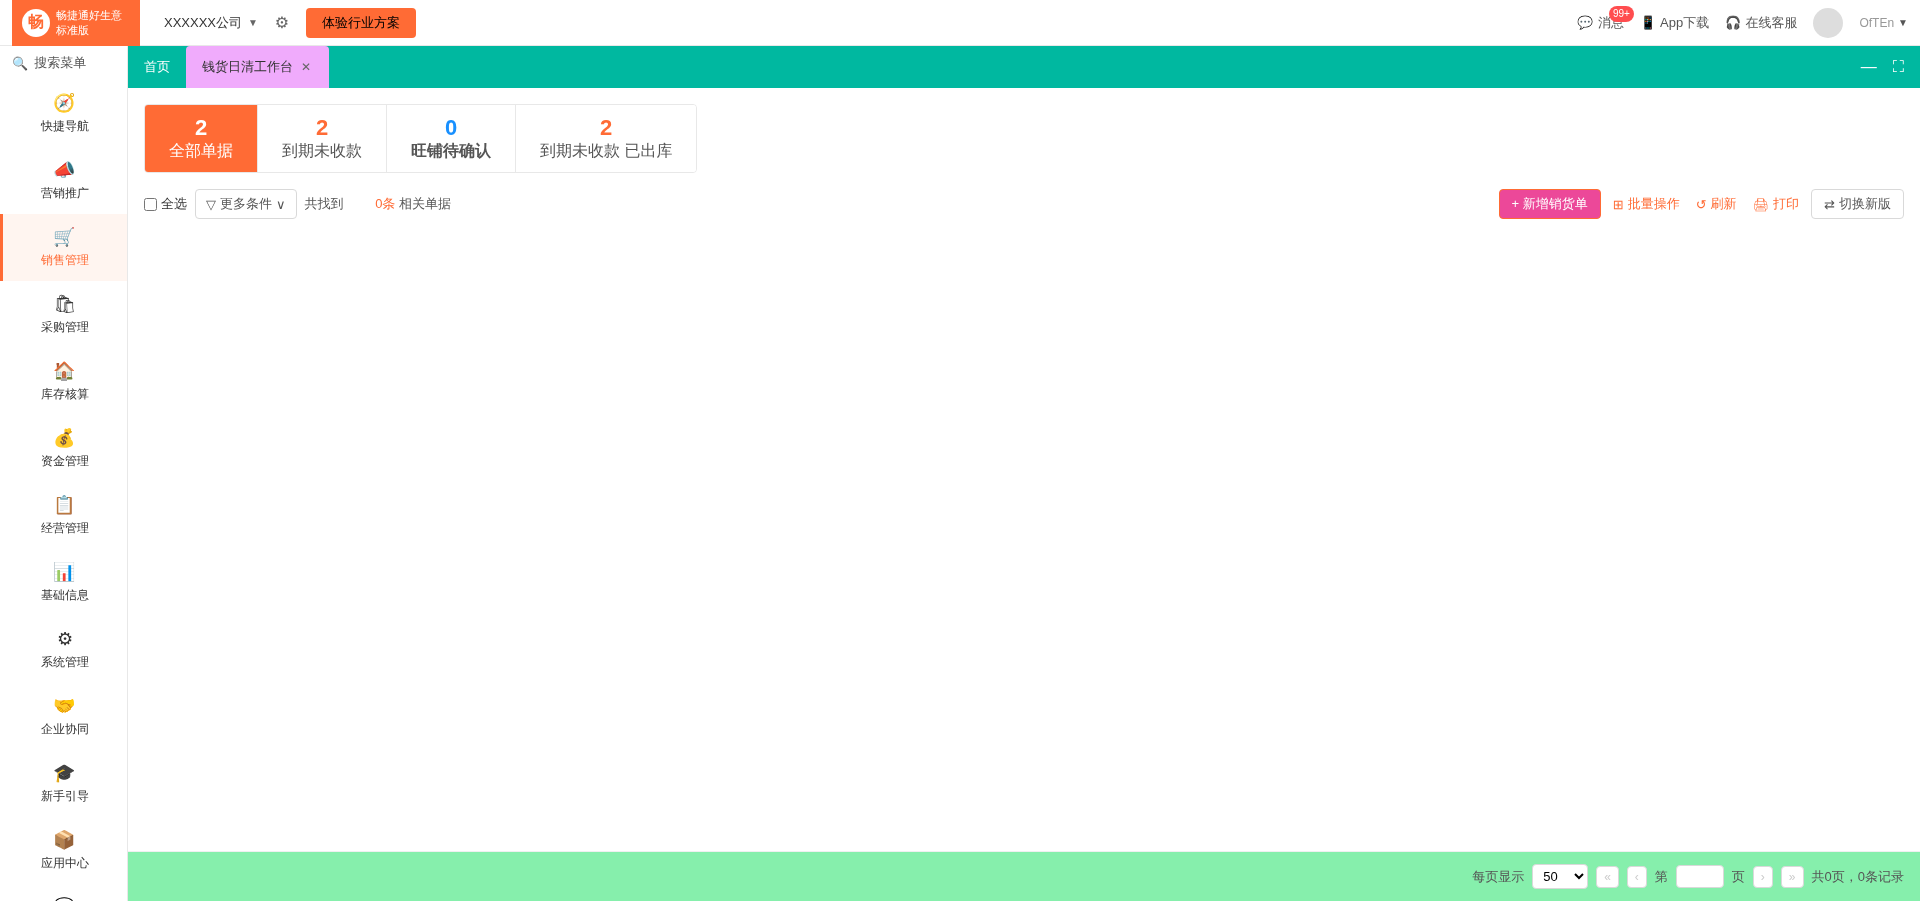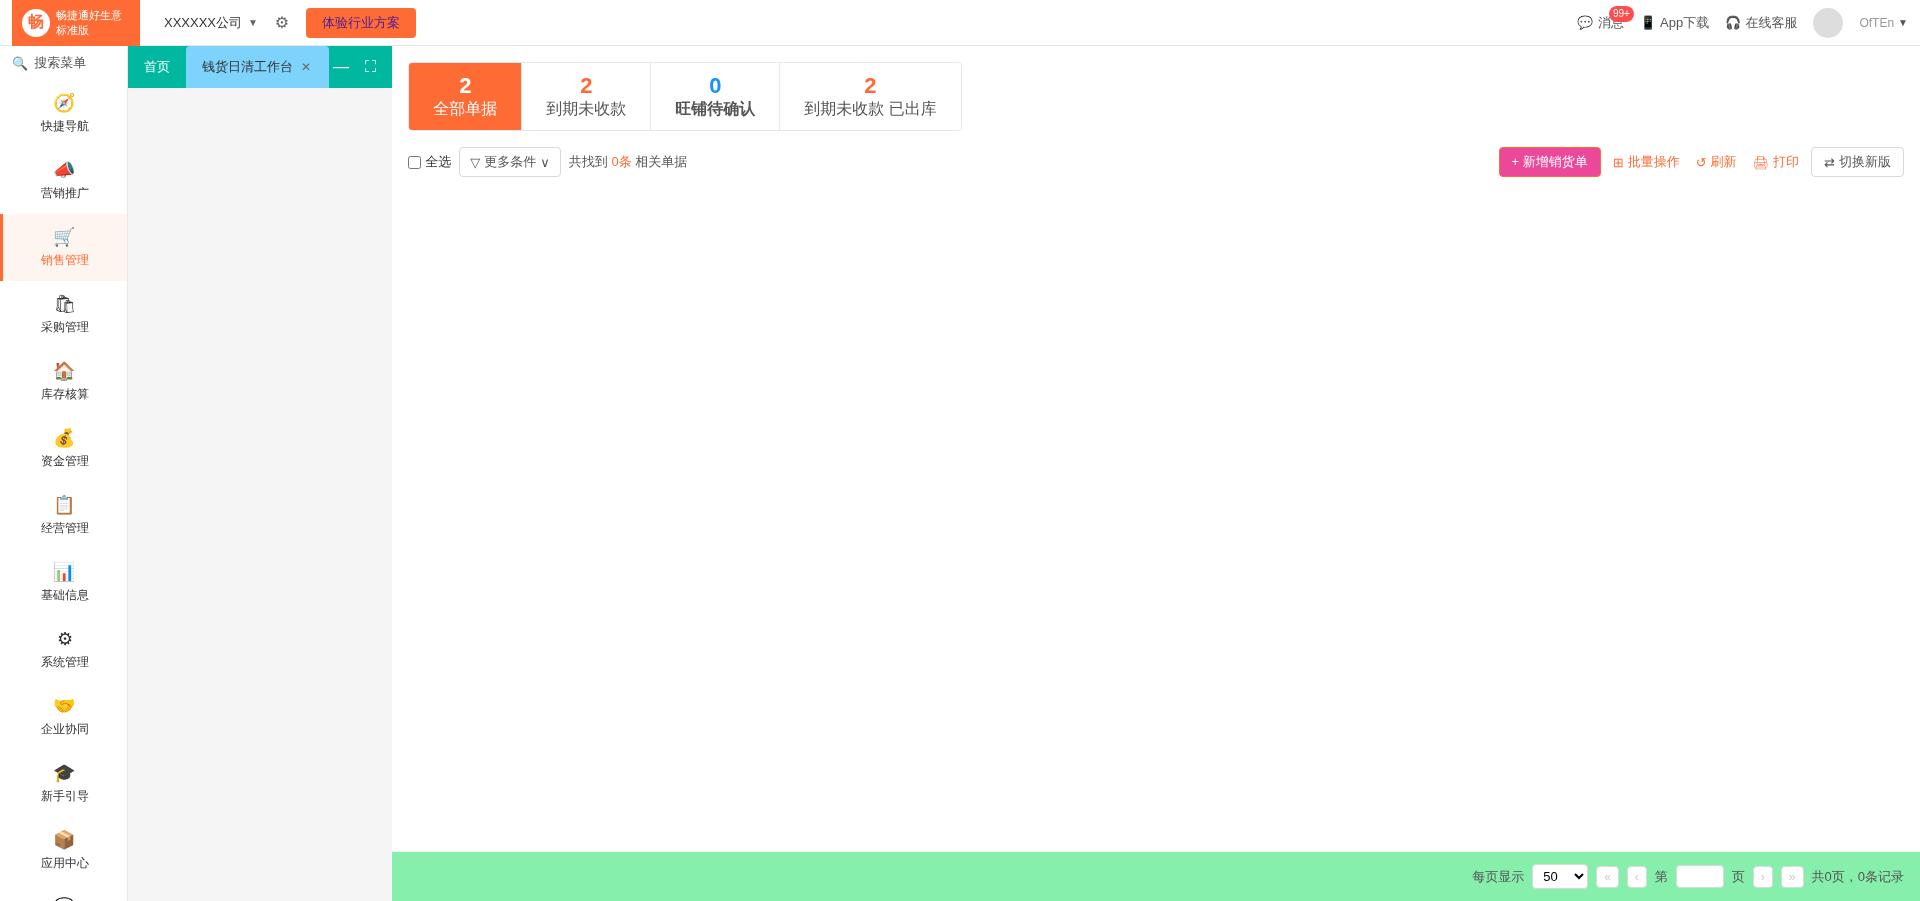--- a/index.html
+++ b/index.html
@@ -25,21 +25,21 @@
       display: flex; align-items: center; gap: 6px; margin-left: 16px;
       cursor: pointer; padding: 4px 8px; border-radius: 4px;
     }
     .company-name { font-size: 13px; color: #333; }
     .chevron-icon { font-size: 10px; color: #666; }
     .settings-icon-btn {
       width: 32px; height: 32px; display: flex; align-items: center; justify-content: center;
       cursor: pointer; border-radius: 4px; color: #666; font-size: 16px;
     }
     .trial-btn {
-      background: #ff6b35; color: #4c1d95; border: none; border-radius: 4px;
+      background: #ff6b35; color: #000000; border: none; border-radius: 4px;
       padding: 6px 16px; font-size: 13px; cursor: pointer; margin-left: 8px;
     }
     .header-right {
       margin-left: auto; display: flex; align-items: center; gap: 16px;
     }
     .header-action {
       display: flex; align-items: center; gap: 4px; cursor: pointer; color: #555; font-size: 13px;
     }
     .badge-wrap { position: relative; }
     .badge {
@@ -67,35 +67,35 @@
     .sidebar-item.active { background: #fff5f0; border-left-color: #ff6b35; color: #ff6b35; }
     .sidebar-item .icon { font-size: 18px; }
     .sidebar-item .label { font-size: 12px; }
     .sidebar-search {
       display: flex; align-items: center; padding: 8px 12px; gap: 6px;
       cursor: pointer; color: #555;
     }
 
     
     .main-area {
-      flex: 1; display: flex; flex-direction: row; overflow: hidden;
+      flex: 1; display: flex; flex-direction: column; overflow: hidden;
     }
 
     
     .tab-bar {
       display: flex; align-items: center; background: #00b8a0; padding: 0 0;
       height: 42px; flex-shrink: 0;
     }
     .tab-item {
       display: flex; align-items: center; padding: 0 16px; height: 42px;
       cursor: pointer; font-size: 13px; color: #fff; gap: 6px; white-space: nowrap;
     }
     .tab-item.home { background: transparent; }
     .tab-item.active-tab {
-      background: #7dd3fc; color: #333; border-radius: 4px 4px 0 0;
+      background: #f0abfc; color: #333; border-radius: 4px 4px 0 0;
     }
     .tab-close {
       font-size: 12px; color: #666; cursor: pointer; padding: 2px;
     }
     .tab-bar-actions {
       margin-left: auto; display: flex; gap: 8px; padding-right: 12px;
     }
     .tab-bar-btn {
       background: none; border: none; color: #fff; font-size: 16px; cursor: pointer; padding: 4px;
     }
@@ -131,21 +131,21 @@
     .toolbar {
       display: flex; align-items: center; gap: 8px; margin-bottom: 12px; flex-wrap: wrap;
     }
     .checkbox-all { display: flex; align-items: center; gap: 4px; cursor: pointer; }
     .filter-btn {
       display: flex; align-items: center; gap: 4px; padding: 5px 10px;
       border: 1px solid #d9d9d9; border-radius: 4px; background: #fff; cursor: pointer;
       font-size: 13px; color: #555;
     }
     .found-text { font-size: 13px; color: #555; }
-    .found-count { color: #ff6b35; }
+    .found-count { color: #ff6b35; margin-left: 28px; }
     .toolbar-right { margin-left: auto; display: flex; align-items: center; gap: 8px; }
     .action-btn {
       display: flex; align-items: center; gap: 4px; padding: 5px 12px;
       border-radius: 4px; cursor: pointer; font-size: 13px;
     }
     .btn-primary { background: #ec4899; color: #fff; border: 1px solid #ff6b35; }
     .btn-default { background: #fff; color: #555; border: 1px solid #d9d9d9; }
     .btn-orange-text { background: none; border: none; color: #ff6b35; cursor: pointer; font-size: 13px; display: flex; align-items: center; gap: 4px; padding: 5px 4px; }
     .empty-area { flex: 1; display: flex; align-items: center; justify-content: center; color: #ccc; }
 

